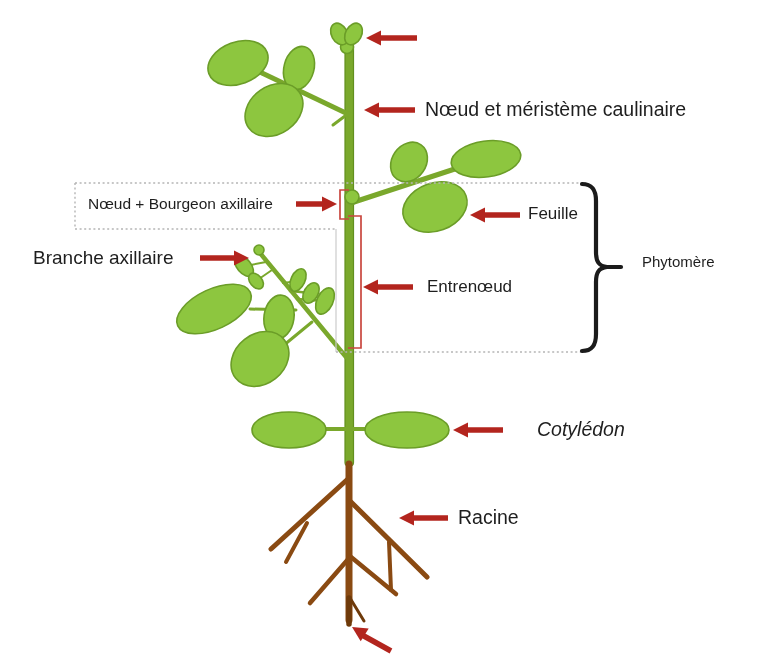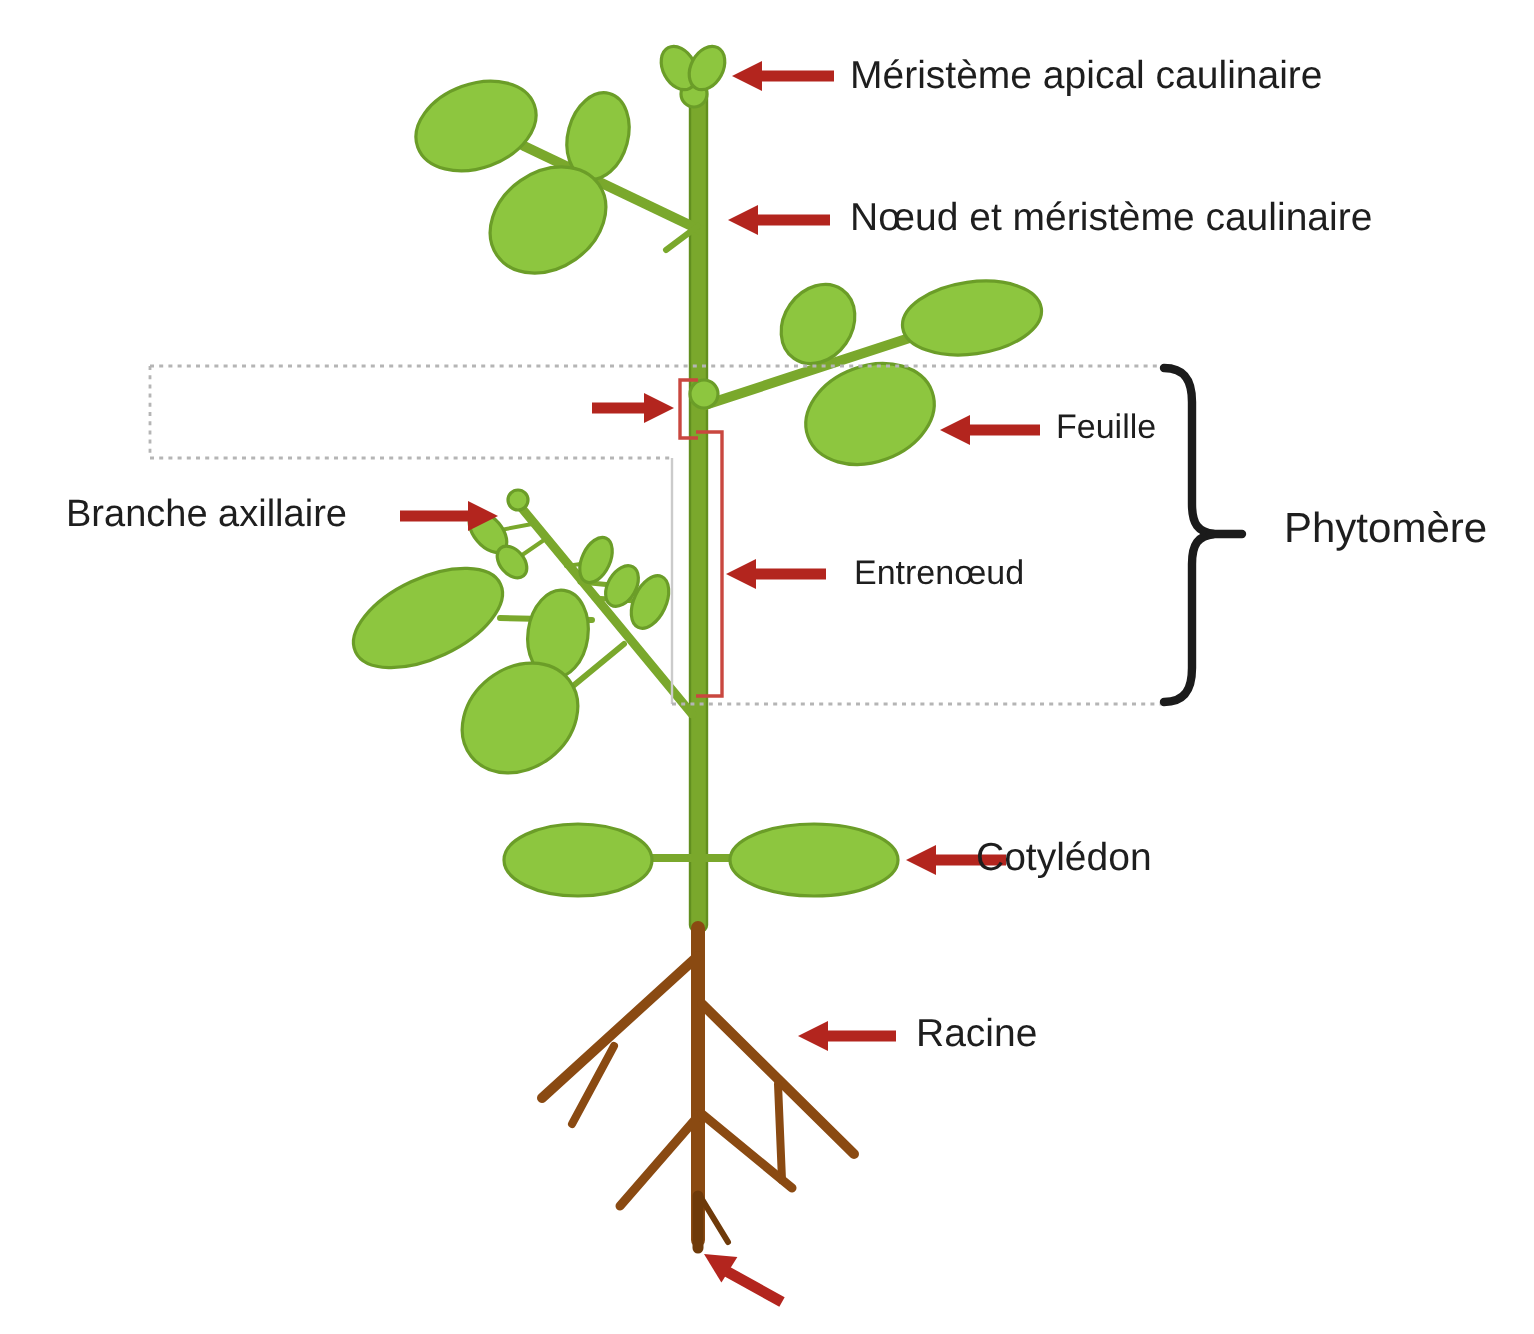--- a/index.html
+++ b/index.html
@@ -9,21 +9,21 @@
   }
   .stage svg{position:absolute;left:0;top:0;}
   .label{
     position:absolute;white-space:nowrap;color:var(--label-text,#1f1f1f);
     font-family:"Liberation Sans",sans-serif;line-height:1.15;
   }
   .lab-big{font-size:19.5px;}
   .lab-med{font-size:17px;text-align:center;}
   .lab-box{font-size:15.5px;}
   .lab-branch{font-size:19px;}
-  .lab-phyto{font-size:21px;}
+  .lab-phyto{font-size:15px;}
   
   .leaf{fill:var(--leaf);stroke:var(--leaf-edge);stroke-width:1.6;}
   .stemfill{fill:var(--stem);stroke:var(--stem-edge);stroke-width:1.2;}
   .stemline{stroke:var(--stem);stroke-linecap:round;fill:none;}
   .rootline{stroke:var(--root);stroke-linecap:round;}
   .rootdark{stroke:var(--root-dark);stroke-linecap:round;}
   .dotted{stroke:var(--dotted);stroke-width:1.4;stroke-dasharray:2 2.6;fill:none;}
   .grayline{stroke:#cbcbcb;stroke-width:1.2;}
   .redbracket{stroke:var(--red-bracket);stroke-width:1.7;fill:none;}
   .brace{stroke:var(--brace);stroke-width:4.2;fill:none;stroke-linecap:round;}
@@ -149,30 +149,30 @@
     <g>
       <line class="arrow-line" x1="412" y1="518" x2="448" y2="518"></line>
       <polygon class="arrow-head" points="399,518 414,510.5 414,525.5"></polygon>
     </g>
     <g>
       <line class="arrow-line" x1="363" y1="635.5" x2="391" y2="651"></line>
       <polygon class="arrow-head" points="352,627 368.7,628.5 360.7,641.3"></polygon>
     </g>
   </svg>
 
-  <div class="label lab-big" style="left:425px;top:27px;">Méristème apical caulinaire</div>
 
   <div class="label lab-big" style="left:425px;top:98px;">Nœud et méristème caulinaire</div>
 
+  <div class="label lab-box" style="left:88px;top:195px;">Nœud + Bourgeon axillaire</div>
 
   <div class="label lab-med" style="left:528px;top:204px;">Feuille</div>
 
   <div class="label lab-branch" style="left:33px;top:247px;">Branche axillaire</div>
 
   <div class="label lab-med" style="left:427px;top:277px;">Entrenœud</div>
 
   <div class="label lab-phyto" style="left:642px;top:253px;">Phytomère</div>
 
-  <div class="label lab-big" style="left:488px;top:418px;">Cotylédon</div>
+  <div class="label lab-big" style="left:537px;top:418px;font-style:italic;">Cotylédon</div>
 
   <div class="label lab-big" style="left:458px;top:506px;">Racine</div>
 
 </div>
 
 </body></html>

